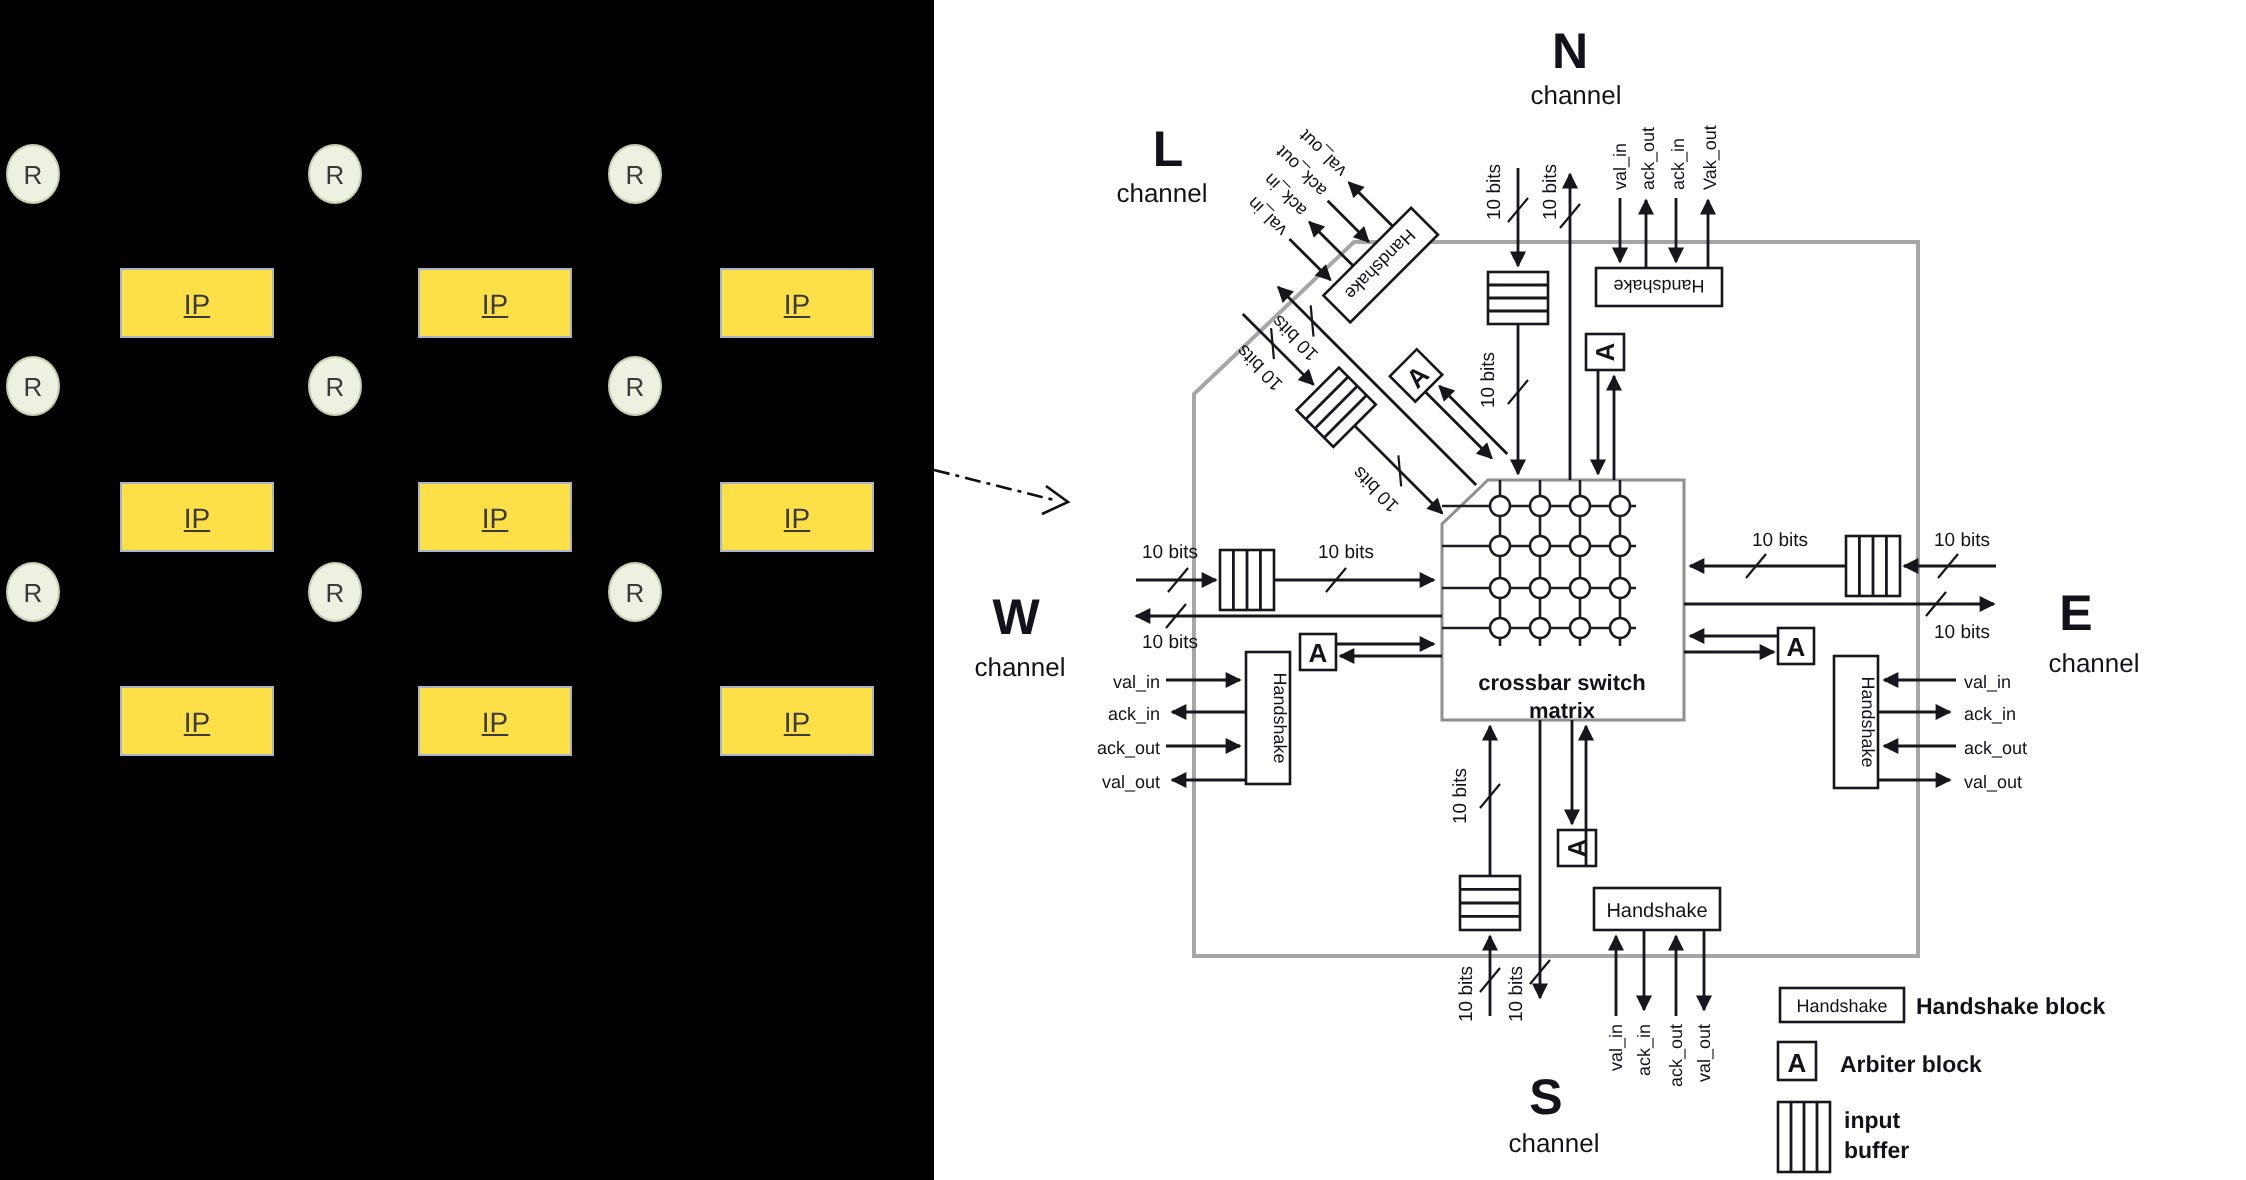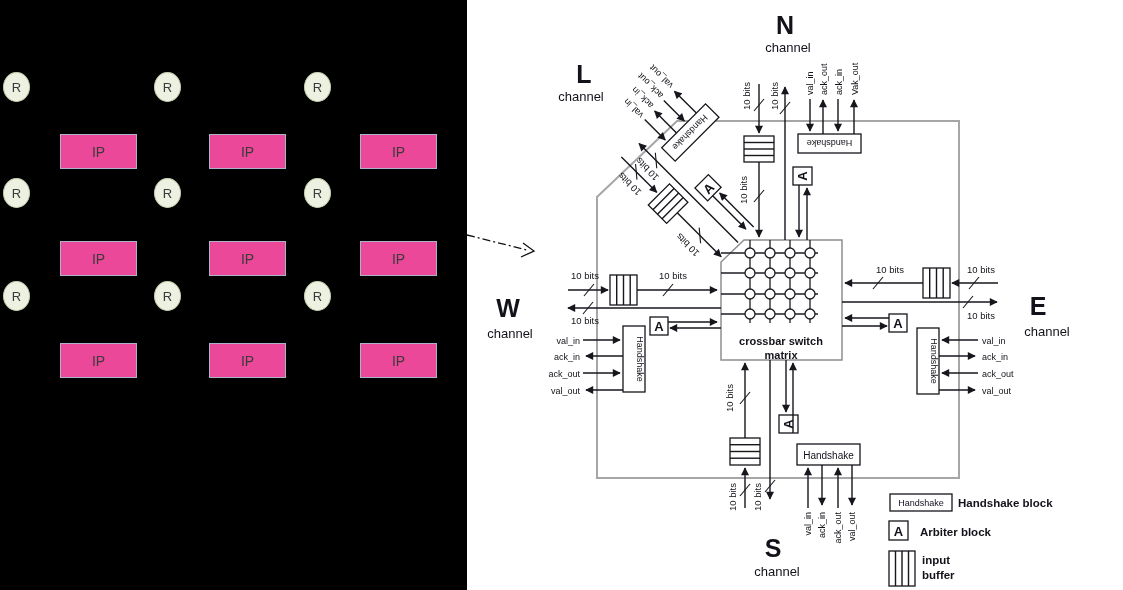--- a/index.html
+++ b/index.html
@@ -3,23 +3,23 @@
 <meta charset="utf-8">
 <style>
   html,body{margin:0;padding:0;background:#fff;}
   #stage{position:relative;width:1123px;height:590px;overflow:hidden;
          font-family:"Liberation Sans",sans-serif;background:#fff;}
   
   .mesh{position:absolute;left:0;top:0;width:467px;height:590px;background:#000;}
   .r-node{position:absolute;width:25px;height:28px;border-radius:50%;
           background:#edf1e1;border:1px solid #c6cfae;color:#3a3a3a;
           display:flex;align-items:center;justify-content:center;font-size:13px;}
-  .ip-node{position:absolute;width:75px;height:33px;background:#ec4899;
+  .ip-node{position:absolute;width:75px;height:33px;background:#fde047;
            border:1px solid #a9b3c9;color:#3a3a3a;display:flex;align-items:center;
-           justify-content:center;font-size:14px;}
+           justify-content:center;font-size:14px;text-decoration:underline;}
   
   svg{position:absolute;left:455px;top:0;}
   svg text{fill:#12121a;font-family:"Liberation Sans",sans-serif;}
   .ln{stroke:#16161c;stroke-width:1.4;fill:none;}
   .tick{stroke:#16161c;stroke-width:1.1;}
   .gbox{fill:none;stroke:#a6a6a6;stroke-width:2;}
   .xb{fill:#ffffff;stroke:#8f8f8f;stroke-width:1.5;}
   .grid{stroke:#1c1c22;stroke-width:1.3;fill:none;}
   .cnode{fill:#fff;stroke:#1c1c22;stroke-width:1.3;}
   .wbox{fill:#fff;stroke:#16161c;stroke-width:1.3;}

